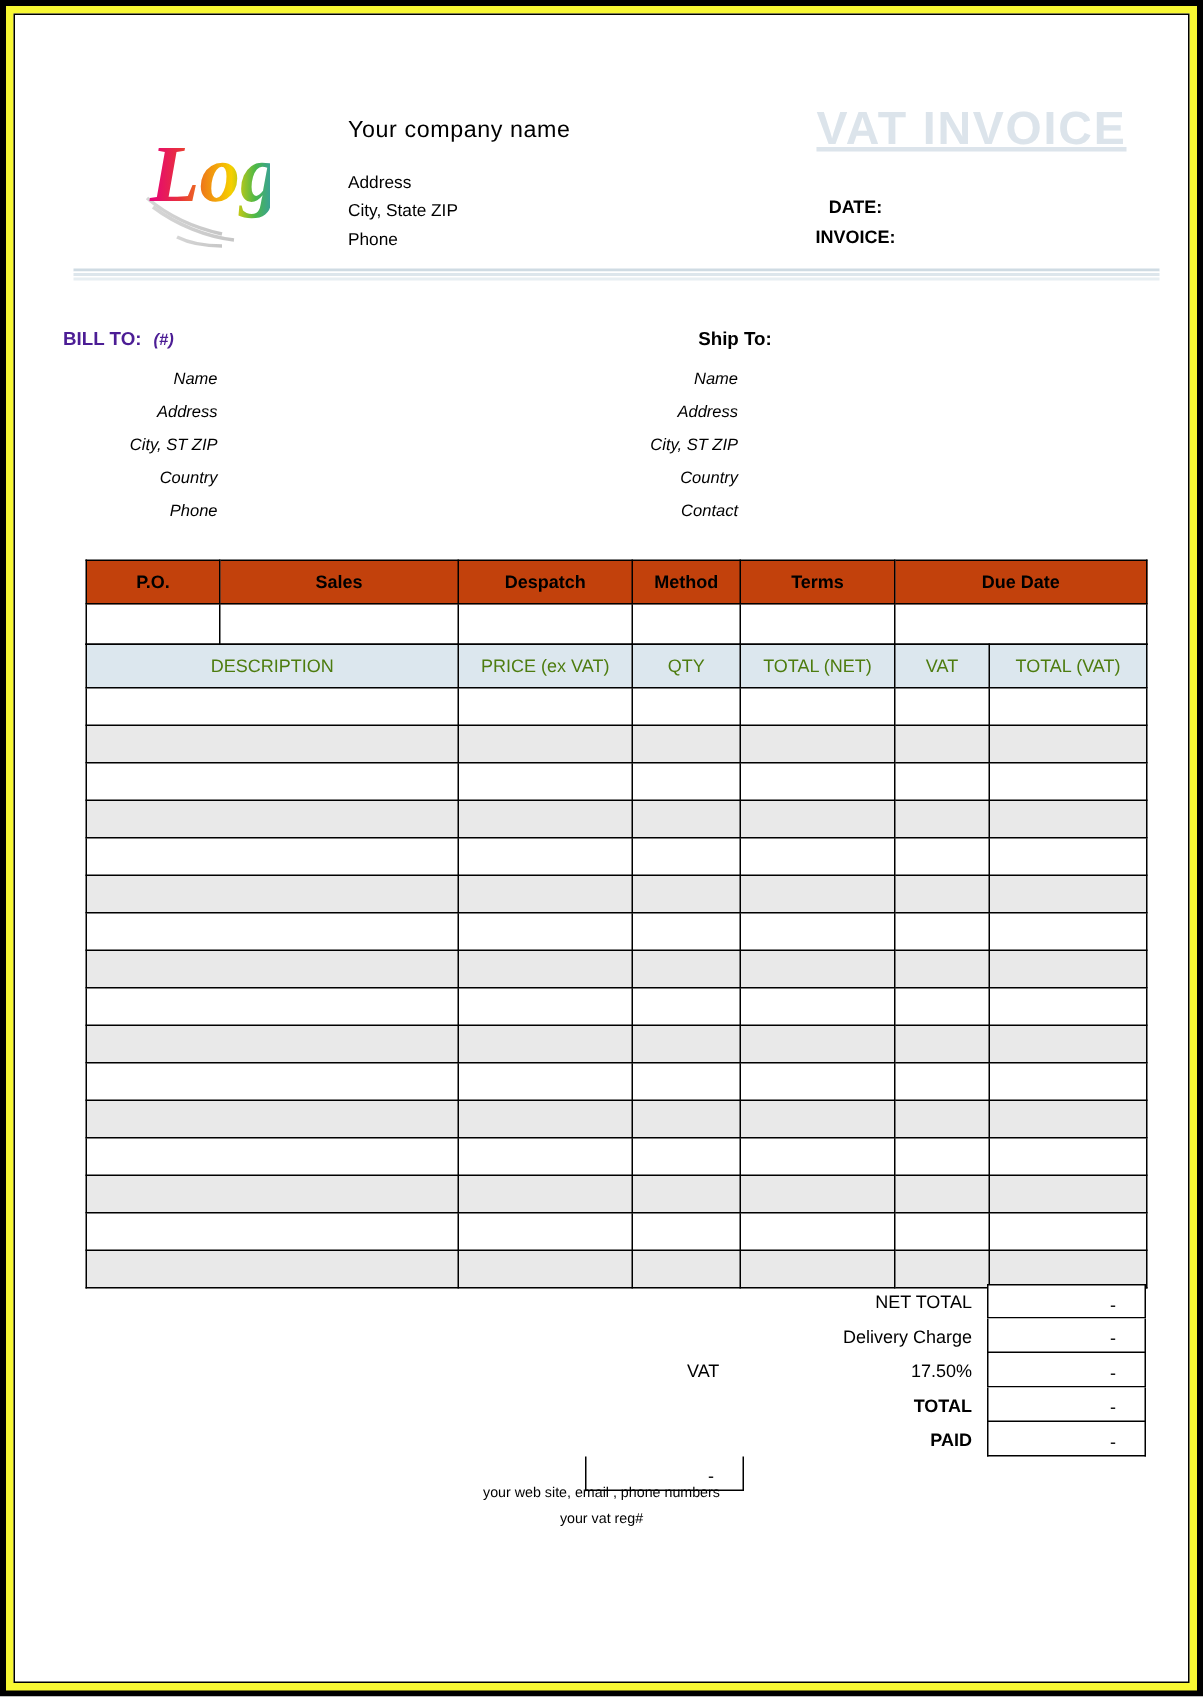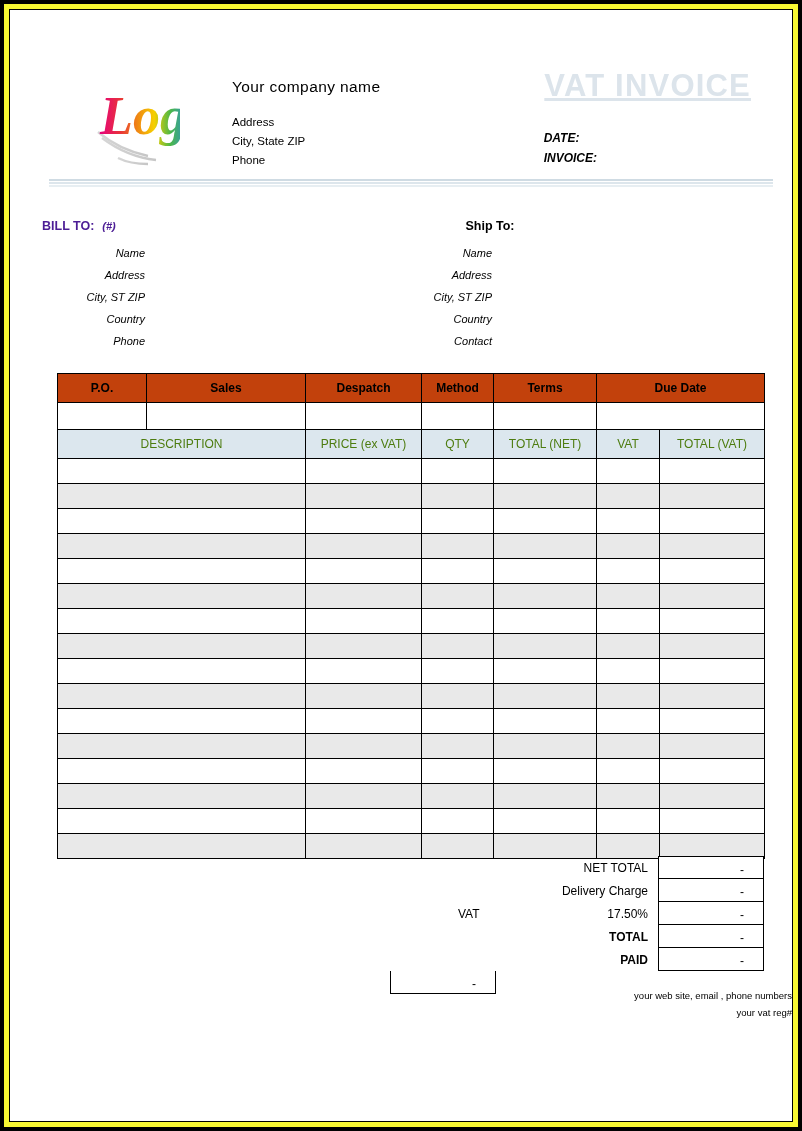--- a/index.html
+++ b/index.html
@@ -81,27 +81,26 @@
     font-weight: bold;
     letter-spacing: 1.2px;
     color: #dce4eb;
     white-space: nowrap;
     text-decoration: underline;
   }
   .date-block {
     position: absolute;
     right: 195px;
     top: 118px;
-    text-align: left;
+    text-align: center;
     font-size: 12px;
     font-weight: bold;
     line-height: 20px;
     color: #000;
     white-space: nowrap;
-    font-style: italic;
   }
 
   
   .divider {
     position: absolute;
     left: 39px;
     top: 169px;
     width: 724px;
     height: 10px;
   }
@@ -260,21 +259,21 @@
     background: #fff;
   }
   .totals-row:first-child .totals-box { border-top: 1px solid #000; }
 
   
   .footer {
     position: absolute;
     left: 0;
     top: 977px;
     width: 100%;
-    text-align: right;
+    text-align: center;
     font-size: 9.5px;
     color: #000;
     line-height: 17px;
   }
   .pagenum {
     position: absolute;
     left: 0;
     top: 1062px;
     width: 100%;
     text-align: center;

